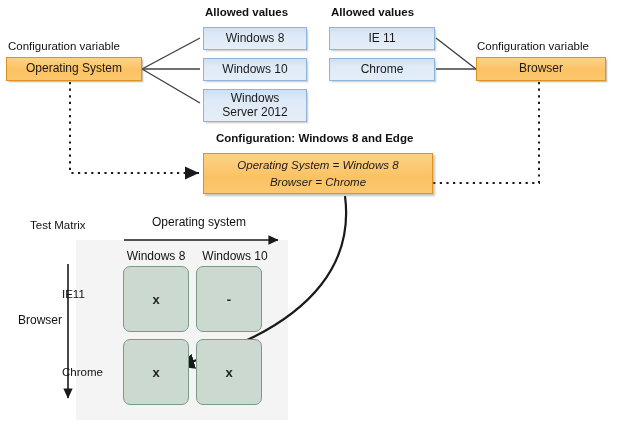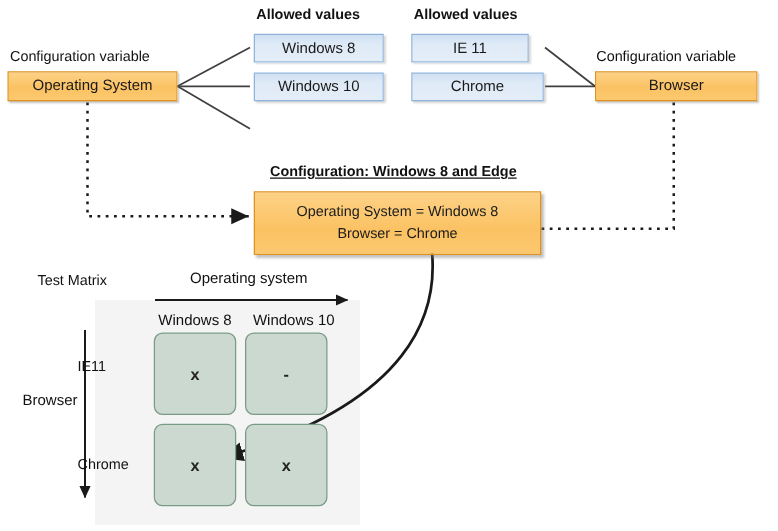--- a/index.html
+++ b/index.html
@@ -170,30 +170,33 @@
       <line x1="68" y1="264" x2="68" y2="398" stroke="#1a1a1a" stroke-width="1.6" marker-end="url(#solidArrow)"></line>
     </g>
   </svg>
 
   <div class="caption" style="left:8px; top:40px;">Configuration variable</div>
   <div class="node orange-box" style="left:6px; top:57px; width:136px; height:24px;">Operating System</div>
 
   <div class="caption caption-bold" style="left:205px; top:6px;">Allowed values</div>
   <div class="node blue-box" style="left:203px; top:27px; width:104px; height:23px;">Windows 8</div>
   <div class="node blue-box" style="left:203px; top:58px; width:104px; height:23px;">Windows 10</div>
+  <div class="node blue-box" style="left:203px; top:89px; width:104px; height:33px;">
+    <span style="display:block;">Windows<br>Server 2012</span>
+  </div>
 
   <div class="caption caption-bold" style="left:331px; top:6px;">Allowed values</div>
-  <div class="node blue-box" style="left:329px; top:27px; width:94px; height:23px;">IE 11</div>
+  <div class="node blue-box" style="left:329px; top:27px; width:106px; height:23px;">IE 11</div>
   <div class="node blue-box" style="left:329px; top:58px; width:106px; height:23px;">Chrome</div>
 
   <div class="caption" style="left:477px; top:40px;">Configuration variable</div>
   <div class="node orange-box" style="left:476px; top:57px; width:130px; height:24px;">Browser</div>
 
-  <div class="caption caption-bold" style="left:216px; top:132px;text-decoration:underline;">Configuration: Windows 8 and Edge</div>
-  <div class="config-box" style="left:203px; top:153px; width:230px; height:51px;">
+  <div class="caption caption-bold" style="left:216px; top:132px;">Configuration: Windows 8 and Edge</div>
+  <div class="config-box" style="left:203px; top:153px; width:230px; height:41px;font-style:italic;">
     <div class="config-line">Operating System = Windows 8</div>
     <div class="config-line">Browser = Chrome</div>
   </div>
 
   <div class="matrix-title" style="left:30px; top:219px;">Test Matrix</div>
 
   <div class="axis-label" style="left:152px; top:215px;">Operating system</div>
   <div class="axis-label" style="left:18px; top:313px;">Browser</div>
 
   <div class="col-header" style="left:120px; top:249px; width:72px;">Windows 8</div>

